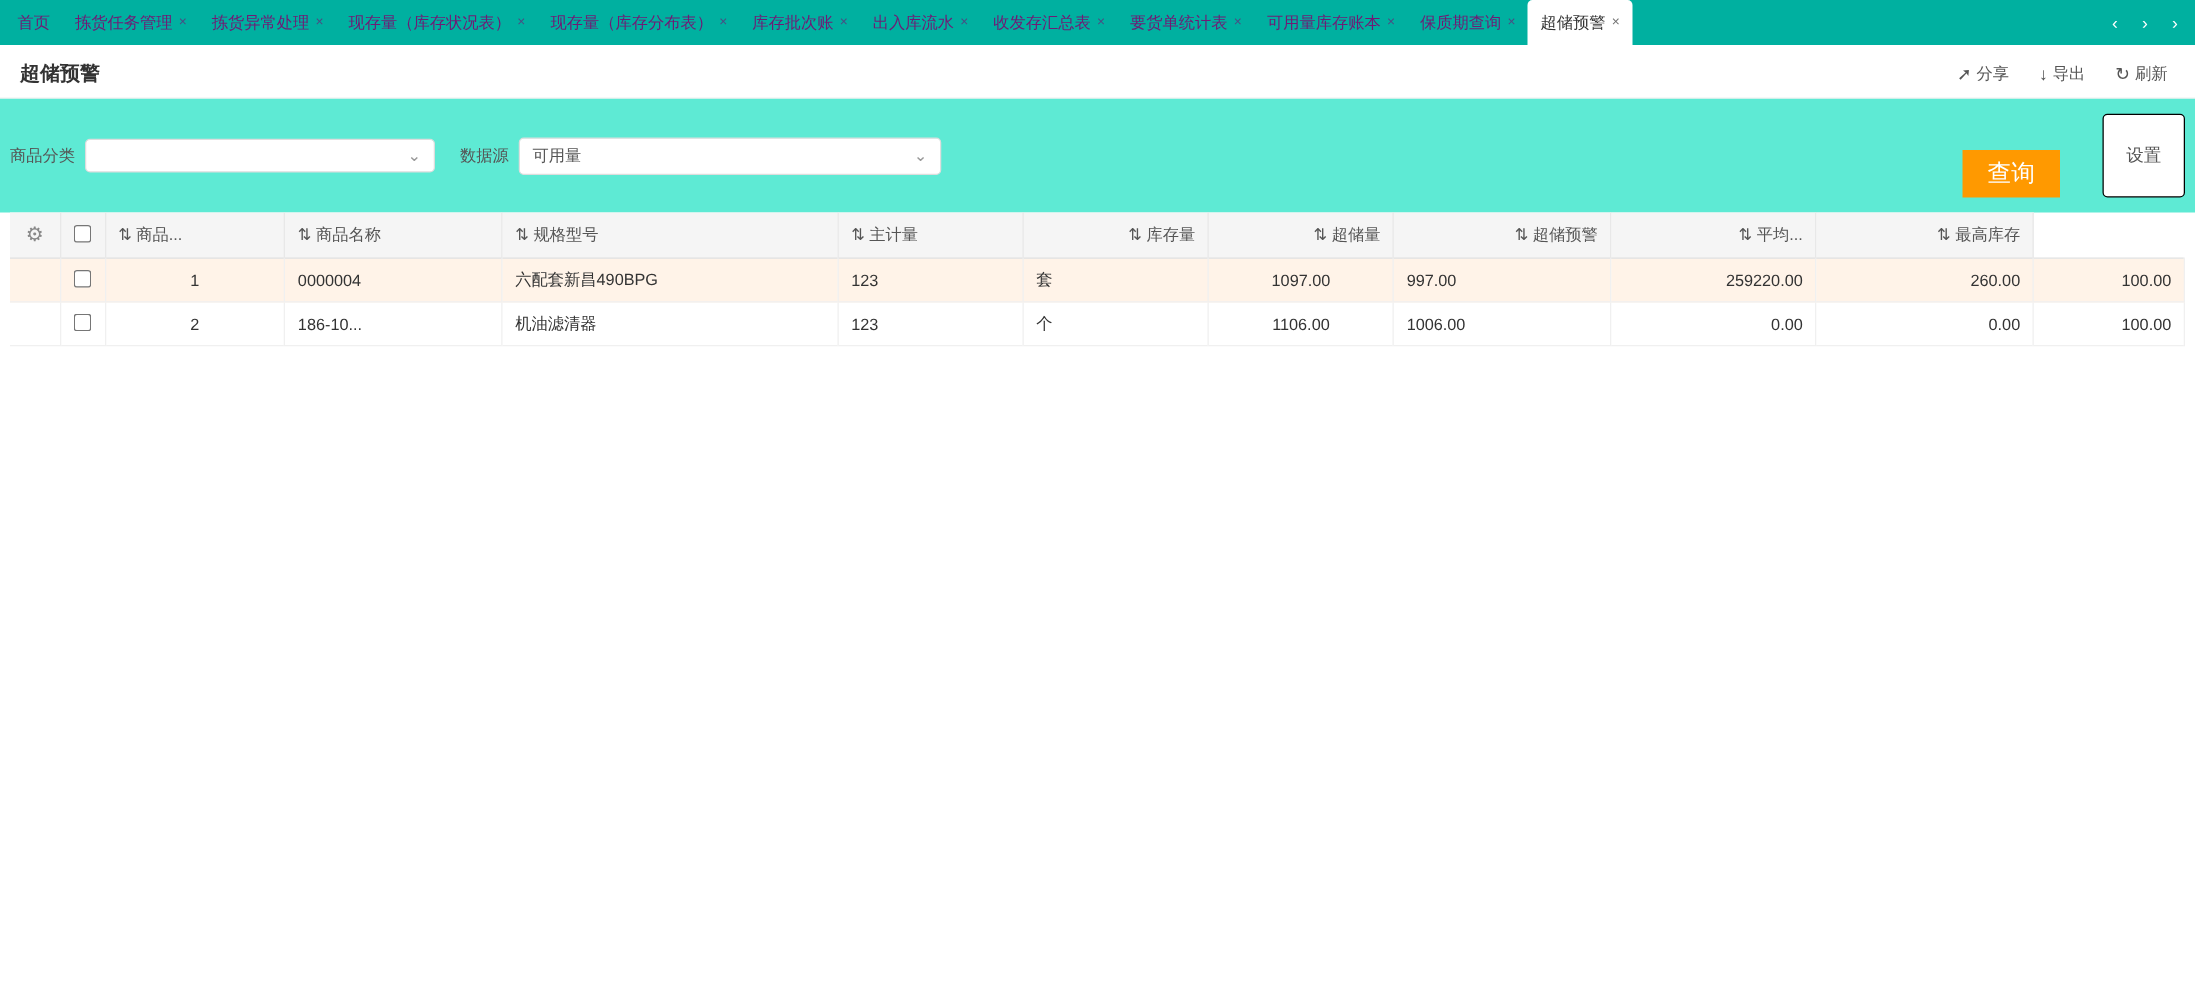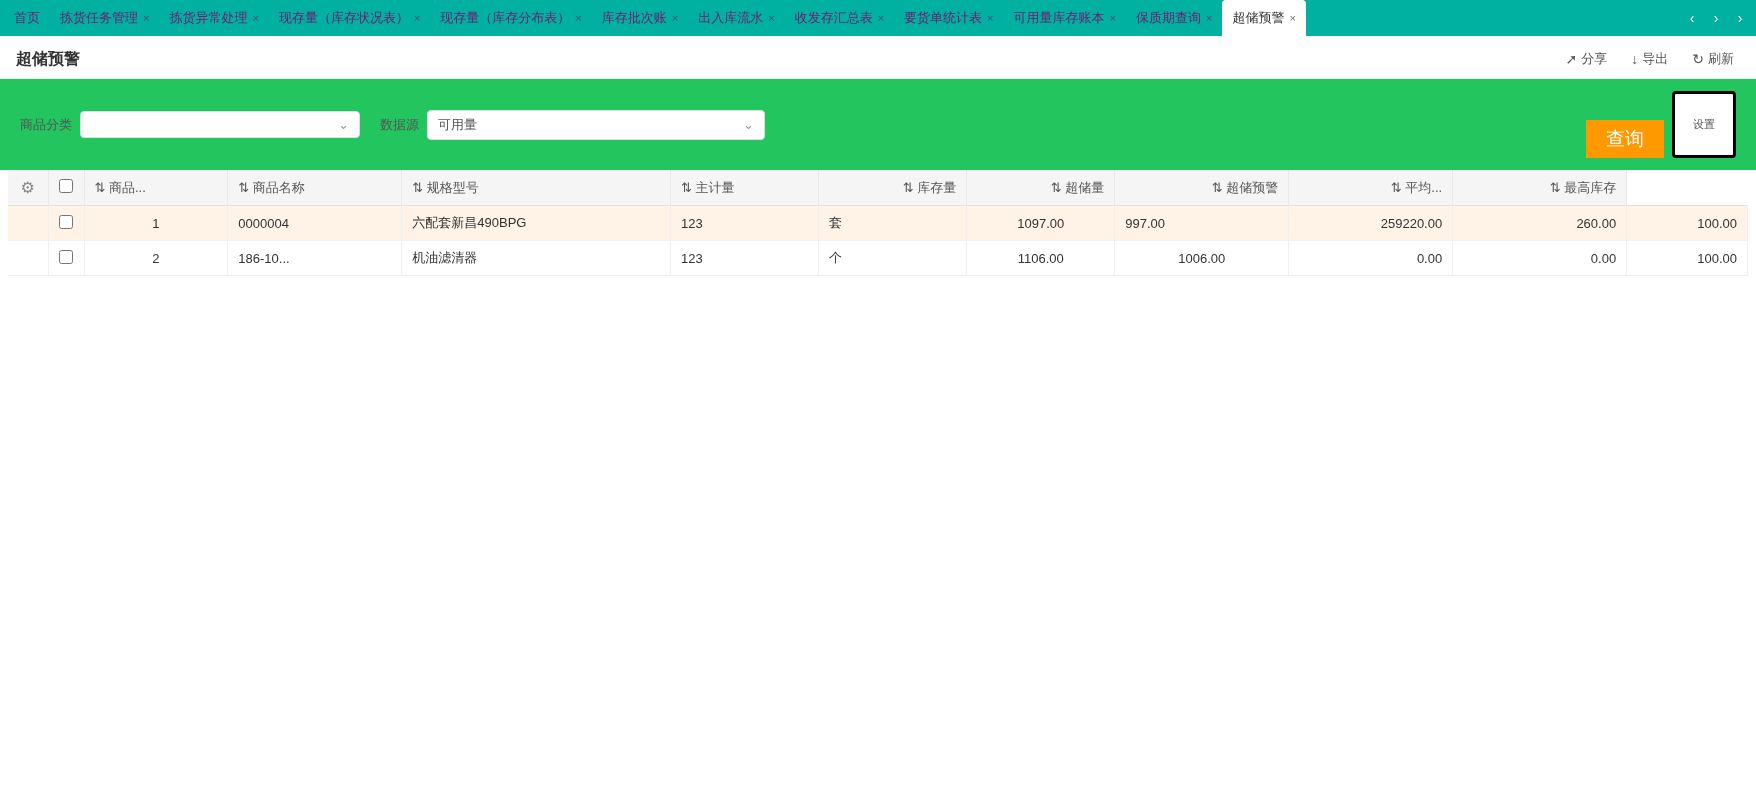--- a/index.html
+++ b/index.html
@@ -82,23 +82,23 @@
       color: #555;
       font-size: 13px;
       cursor: pointer;
       padding: 2px 6px;
     }
 
     
     .filter-bar {
       display: flex;
       align-items: center;
-      padding: 12px 20px;
+      padding: 12px 8px;
       gap: 20px;
-      background: #22c55e;
+      background: #5eead4;
     }
     .filter-item {
       display: flex;
       align-items: center;
       gap: 8px;
     }
     .filter-label {
       color: #555;
       font-size: 13px;
       white-space: nowrap;
@@ -124,25 +124,26 @@
       border: none;
       border-radius: 0;
       padding: 6px 20px;
       font-size: 19px;
       cursor: pointer;
       margin-top: 29px;
     }
     .btn-setting {
       background: #fff;
       color: #555;
-      border: 3px solid #000000;
+      border: 1px solid #000000;
       border-radius: 4px;
       padding: 5px 18px;
-      font-size: 11px;
-      cursor: pointer;
+      font-size: 14px;
+      cursor: pointer;
+      margin-left: 26px;
     }
 
     .filter-right {
       margin-left: auto;
       display: flex;
       gap: 8px;
     }
 
     
     .table-wrap {
@@ -325,21 +326,21 @@
       <td class="row-num"></td>
       <td class="checkbox-cell">
         <input type="checkbox" style="">
       </td>
       <td style="text-align:center;">2</td>
       <td>186-10...</td>
       <td>机油滤清器</td>
       <td>123</td>
       <td>个</td>
       <td style="text-align:center;">1106.00</td>
-      <td style="text-align:center;">1006.00</td>
+      <td style="text-align:left;">1006.00</td>
       <td style="text-align:right;">0.00</td>
       <td style="text-align:right;">0.00</td>
       <td style="text-align:right;">100.00</td>
     </tr>
         </tbody>
     </table>
   </div>
 
 </div>
 

